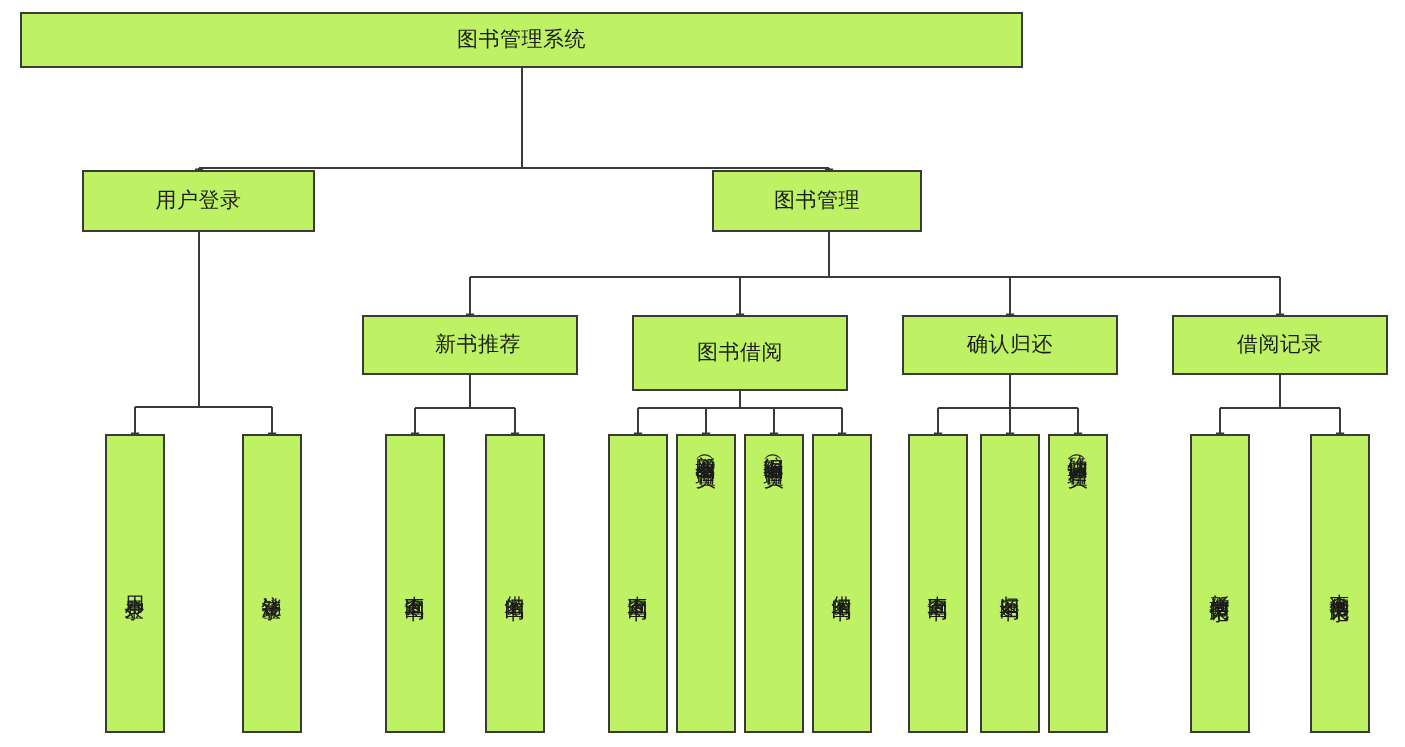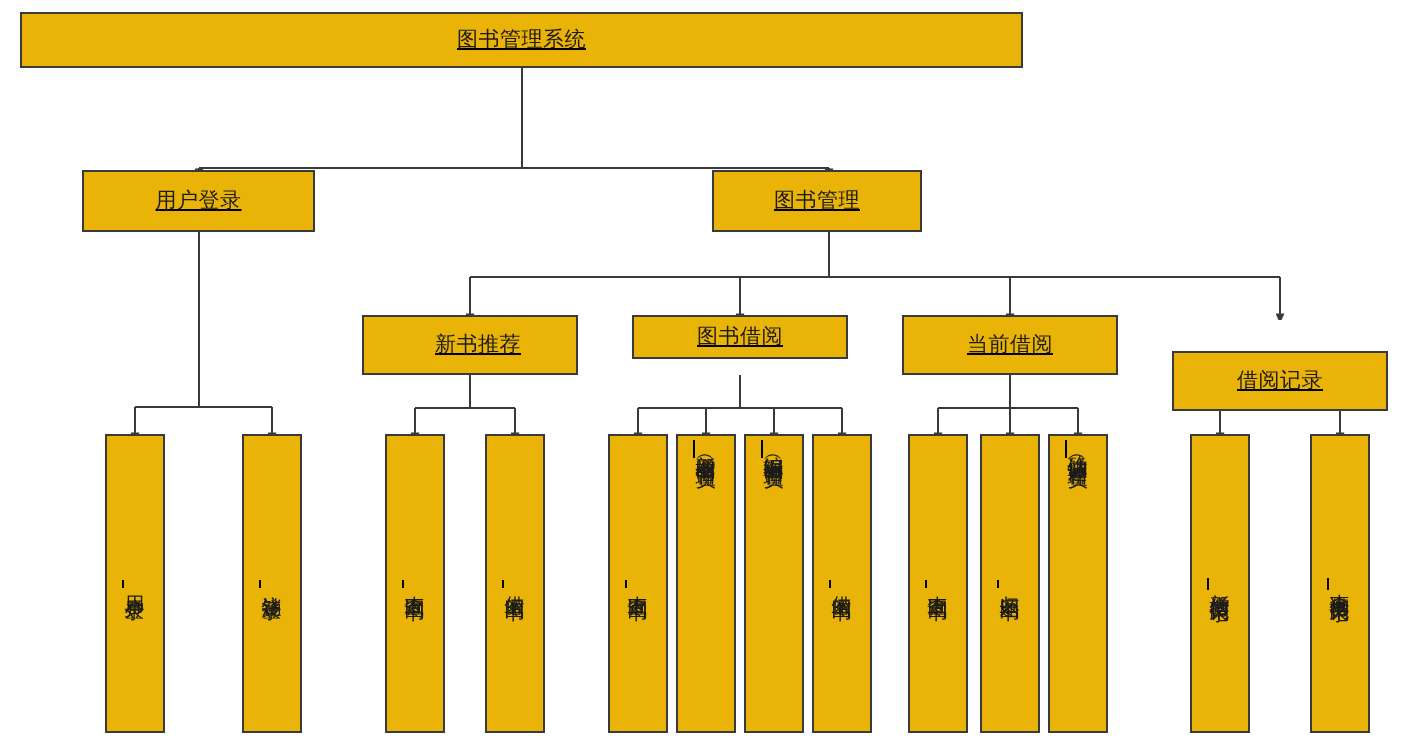--- a/index.html
+++ b/index.html
@@ -15,26 +15,25 @@
     position: relative;
   }
   #diagram-root {
     position: relative;
     width: 1405px;
     height: 747px;
   }
   .node {
     position: absolute;
     box-sizing: border-box;
-    background: #eab308;
+    background: #bef264;
     border: 2px solid #3a3a3a;
     display: flex;
     align-items: center;
     justify-content: center;
-    text-decoration: underline;
   }
   .node-label {
     color: #1b1b1b;
     font-size: 21px;
     line-height: 1.12;
     letter-spacing: 0.5px;
     white-space: nowrap;
     user-select: none;
   }
   .node.leaf {
@@ -121,27 +120,27 @@
       </div>
       <div class="node" style="left: 82px; top: 170px; width: 233px; height: 62px;">
         <span class="node-label">用户登录</span>
       </div>
       <div class="node" style="left: 712px; top: 170px; width: 210px; height: 62px;">
         <span class="node-label">图书管理</span>
       </div>
       <div class="node" style="left: 362px; top: 315px; width: 216px; height: 60px; padding-left: 16px;">
         <span class="node-label">新书推荐</span>
       </div>
-      <div class="node" style="left: 632px; top: 315px; width: 216px; height: 44px;">
+      <div class="node" style="left: 632px; top: 315px; width: 216px; height: 76px;">
         <span class="node-label">图书借阅</span>
       </div>
       <div class="node" style="left: 902px; top: 315px; width: 216px; height: 60px;">
-        <span class="node-label">当前借阅</span>
+        <span class="node-label">确认归还</span>
       </div>
-      <div class="node" style="left: 1172px; top: 315px; width: 216px; height: 60px; margin-top: 36px;">
+      <div class="node" style="left: 1172px; top: 315px; width: 216px; height: 60px;">
         <span class="node-label">借阅记录</span>
       </div>
       <div class="node leaf centered" style="left: 105px; top: 434px; width: 60px; height: 299px;">
         <span class="node-label">用户登录</span>
       </div>
       <div class="node leaf centered" style="left: 242px; top: 434px; width: 60px; height: 299px;">
         <span class="node-label">注销登录</span>
       </div>
       <div class="node leaf centered" style="left: 385px; top: 434px; width: 60px; height: 299px;">
         <span class="node-label">查询图书</span>

